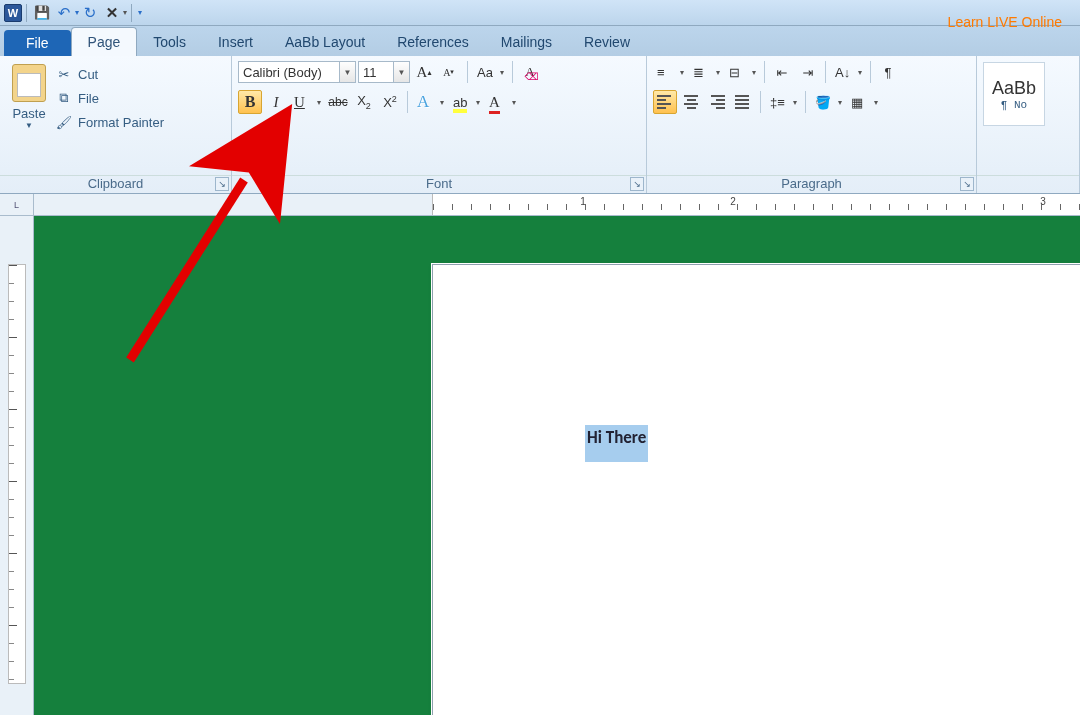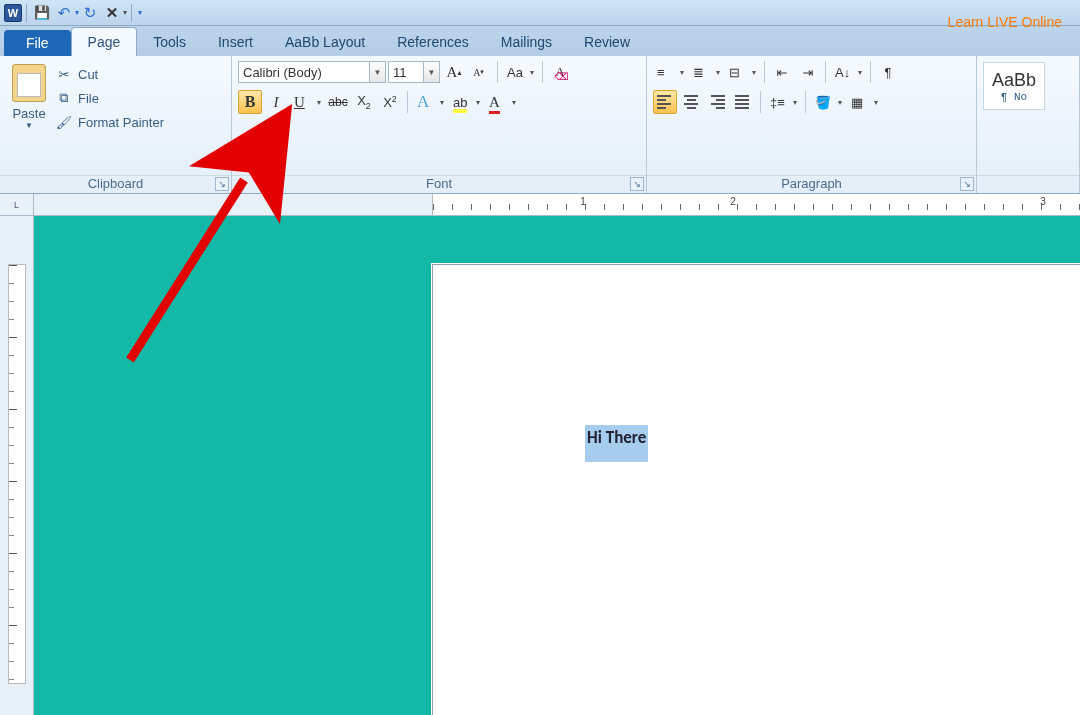--- a/index.html
+++ b/index.html
@@ -48,33 +48,33 @@
   .sz-big{font-size:15px;font-family:"Times New Roman";} .sz-sm{font-size:10px;font-family:"Times New Roman";margin-left:-3px;}
 
   
   .para-body{flex-direction:column;}
   .para-row{display:flex;align-items:center;gap:2px;margin-bottom:6px;}
   .align-ic{width:16px;height:14px;display:flex;flex-direction:column;justify-content:space-between;}
   .aln{height:2px;background:#555;}
 
   
   .styles-body{padding:6px;}
-  .style-tile{width:62px;height:48px;border:1px solid #c7d6e3;background:#fff;display:flex;flex-direction:column;align-items:center;justify-content:center;color:#333;}
+  .style-tile{width:62px;height:64px;border:1px solid #c7d6e3;background:#fff;display:flex;flex-direction:column;align-items:center;justify-content:center;color:#333;}
 
   
   .logo{position:absolute;right:18px;top:14px;text-align:center;}
   .logo .brand{font-family:"Brush Script MT",cursive;font-size:42px;color:#ff7a00;line-height:36px;}
   .logo .tag{color:#ff7a00;font-size:14px;}
 
   
   .hruler-row{height:22px;background:#e9f1f8;border-bottom:1px solid #a9bccd;display:flex;}
   .corner{width:34px;height:22px;border-right:1px solid #a9bccd;display:flex;align-items:center;justify-content:center;font-size:9px;color:#557;}
   .hruler{flex:1;position:relative;background:#fff;margin-left:398px;border-left:1px solid #bbb;}
   .vruler{position:absolute;left:8px;top:48px;width:18px;height:420px;background:#fff;border:1px solid #bbb;}
-  .workspace{position:absolute;left:34px;top:216px;right:0;bottom:0;background:#14b8a6;overflow:hidden;}
+  .workspace{position:absolute;left:34px;top:216px;right:0;bottom:0;background:#15803d;overflow:hidden;}
   .page{position:absolute;left:398px;top:48px;width:780px;height:900px;background:#fff;border:1px solid #8fa0af;box-shadow:0 0 0 1px #fff, 2px 2px 6px rgba(0,0,0,.2);}
   .sel-text{position:absolute;left:152px;top:160px;background:#a6cdee;color:#223;font-family:Calibri,sans-serif;font-size:17px;font-weight:bold;padding:2px 2px 14px 2px;}
   
   
   .hruler .tick{position:absolute;top:10px;width:1px;height:6px;background:#666;}
   .hruler .num{position:absolute;top:2px;font-size:10px;color:#444;transform:translateX(-50%);}
   .vruler .vtick{position:absolute;left:0;height:1px;width:5px;background:#888;}
   .vruler .maj{width:8px;background:#555;}
 
   
@@ -140,21 +140,21 @@
       </div>
     </div>
     <div class="group-label"><span>Clipboard</span>
       <span class="launcher">↘</span>
     </div>
   </div>
 
   <div class="group" style="width:415px;">
     <div class="group-body font-body">
       <div class="font-row">
-        <div class="combo" style="width:148px;">
+        <div class="combo" style="width:118px;">
           <span>Calibri (Body)</span>
             <span class="dd">▼</span>
         </div>
         <div class="combo" style="width:52px;">
           <span>11</span>
             <span class="dd">▼</span>
         </div>
         <div class="ribbtn">
             <span class="sz-big">A</span>
             <span style="font-size:8px;">▴</span>

